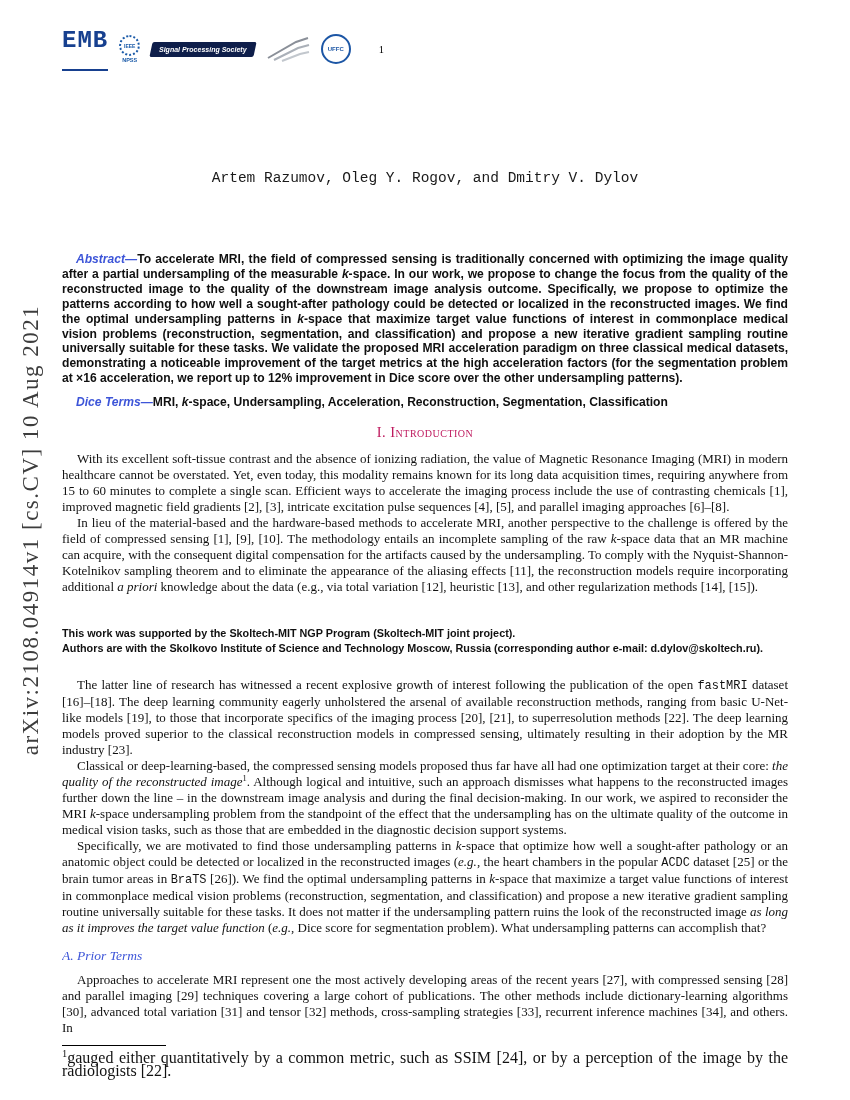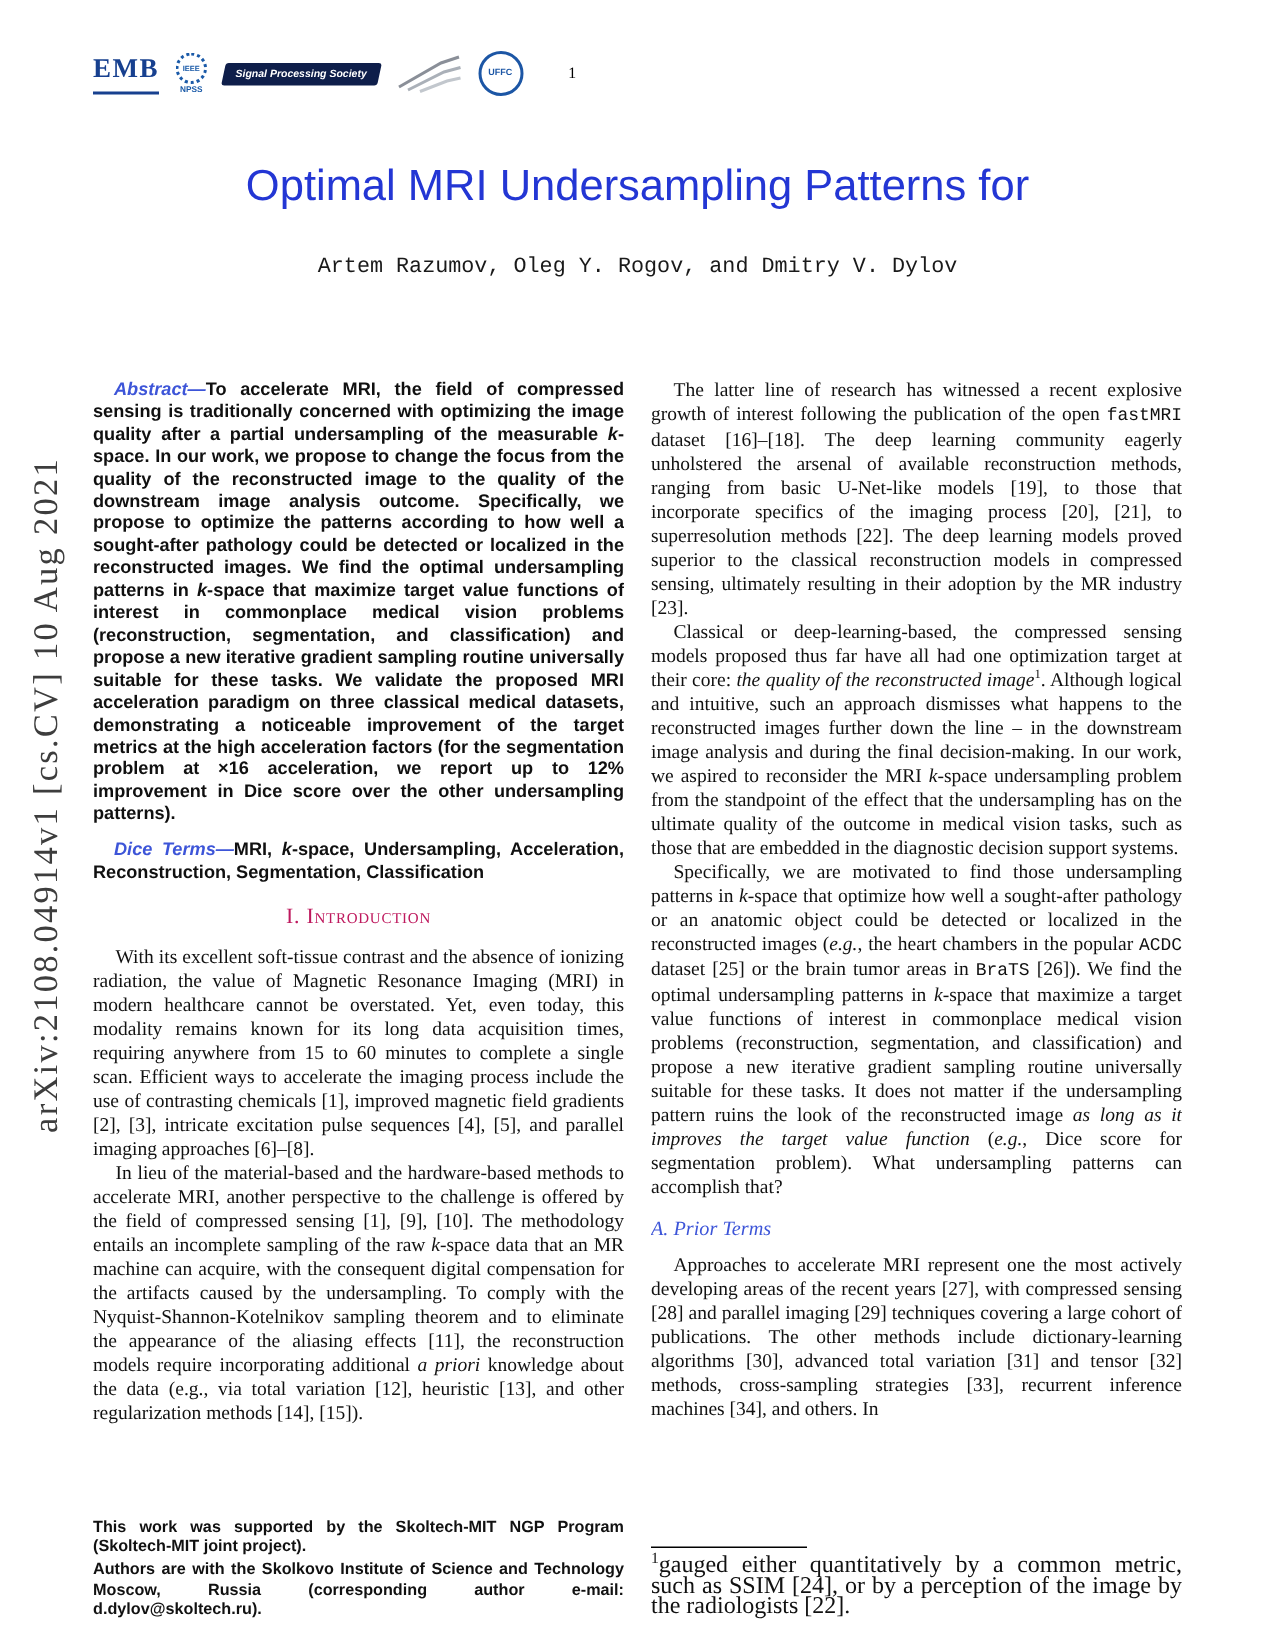--- a/index.html
+++ b/index.html
@@ -12,22 +12,22 @@
   }
   .page { position: absolute; inset: 0; width: 850px; height: 1100px; background: #fff; }
 
   
   .header {
     position: absolute; top: 26px; left: 62px; right: 58px; height: 46px;
     display: flex; align-items: center;
   }
   .logos { display: flex; align-items: center; gap: 11px; width: 292px; flex: none; }
   .logo-emb {
-    font-family: Liberation Serif, serif; font-weight: 800; font-size: 18px;
-    color: #17408f; letter-spacing: 1px; border-bottom: 2.5px solid #17408f; padding-bottom: 5px;
+    font-family: Liberation Mono, monospace; font-weight: 800; font-size: 24px;
+    color: #17408f; letter-spacing: 1px; border-bottom: 2.5px solid #17408f; padding-bottom: 15px;
   }
   .logo-npss { display: flex; flex-direction: column; align-items: center; gap: 1px; }
   .logo-npss .ring {
     width: 17px; height: 17px; border: 2px dotted #1a5aa8; border-radius: 50%;
     display: flex; align-items: center; justify-content: center;
     font-family: "Liberation Sans", sans-serif; font-size: 5px; font-weight: 700; color: #1a5aa8;
   }
   .logo-npss .lbl { font-family: "Liberation Sans", sans-serif; font-size: 5.5px; font-weight: 700; color: #1a5aa8; }
   .logo-sps {
     background: #0e1e4a; color: #ffffff; transform: skewX(-12deg);
@@ -72,21 +72,21 @@
   .authors {
     position: absolute; top: 170px; left: 40px; right: 40px;
     text-align: center;
     font-family: Liberation Mono, monospace;
     font-size: 14.5px; color: #1a1a1a;
   }
 
   
   .columns {
     position: absolute; top: 252px; left: 62px; right: 62px; bottom: 16px;
-    display: flex; gap: 18px;
+    display: flex; gap: 18px; flex-direction: column;
   }
   .col { flex: 1; position: relative; overflow: hidden; }
 
   .abstract, .index-terms {
     font-family: "Liberation Sans", sans-serif;
     font-weight: 700; font-size: 12.1px; line-height: 14.9px;
     text-align: justify; text-indent: 14px;
     margin: 0 0 9px 0; color: #101010;
   }
   .index-terms { margin-bottom: 14px; }
@@ -152,21 +152,21 @@
         </svg>
       </div>
       <div class="logo-uffc">UFFC</div>
     </div>
     <div class="page-number">1</div>
   </div>
 
   <div class="arxiv">arXiv:2108.04914v1  [cs.CV]  10 Aug 2021</div>
 
   <h1 class="title">
-    <span>Optimal MRI Undersampling Patterns for</span><br>
+    <br>
   </h1>
   <div class="authors">Artem Razumov, Oleg Y. Rogov, and Dmitry V. Dylov</div>
 
   <div class="columns">
 
     <div class="col">
       <p class="abstract"><span class="lead">Abstract—</span><span>To accelerate MRI, the field of compressed sensing is traditionally concerned with optimizing the image quality after a partial undersampling of the measurable <span class="seg-i">k</span>-space. In our work, we propose to change the focus from the quality of the reconstructed image to the quality of the downstream image analysis outcome. Specifically, we propose to optimize the patterns according to how well a sought-after pathology could be detected or localized in the reconstructed images. We find the optimal undersampling patterns in <span class="seg-i">k</span>-space that maximize target value functions of interest in commonplace medical vision problems (reconstruction, segmentation, and classification) and propose a new iterative gradient sampling routine universally suitable for these tasks. We validate the proposed MRI acceleration paradigm on three classical medical datasets, demonstrating a noticeable improvement of the target metrics at the high acceleration factors (for the segmentation problem at ×16 acceleration, we report up to 12% improvement in Dice score over the other undersampling patterns).</span></p>
 
       <p class="index-terms"><span class="lead">Dice Terms—</span><span>MRI, <span class="seg-i">k</span>-space, Undersampling, Acceleration, Reconstruction, Segmentation, Classification</span></p>
 

